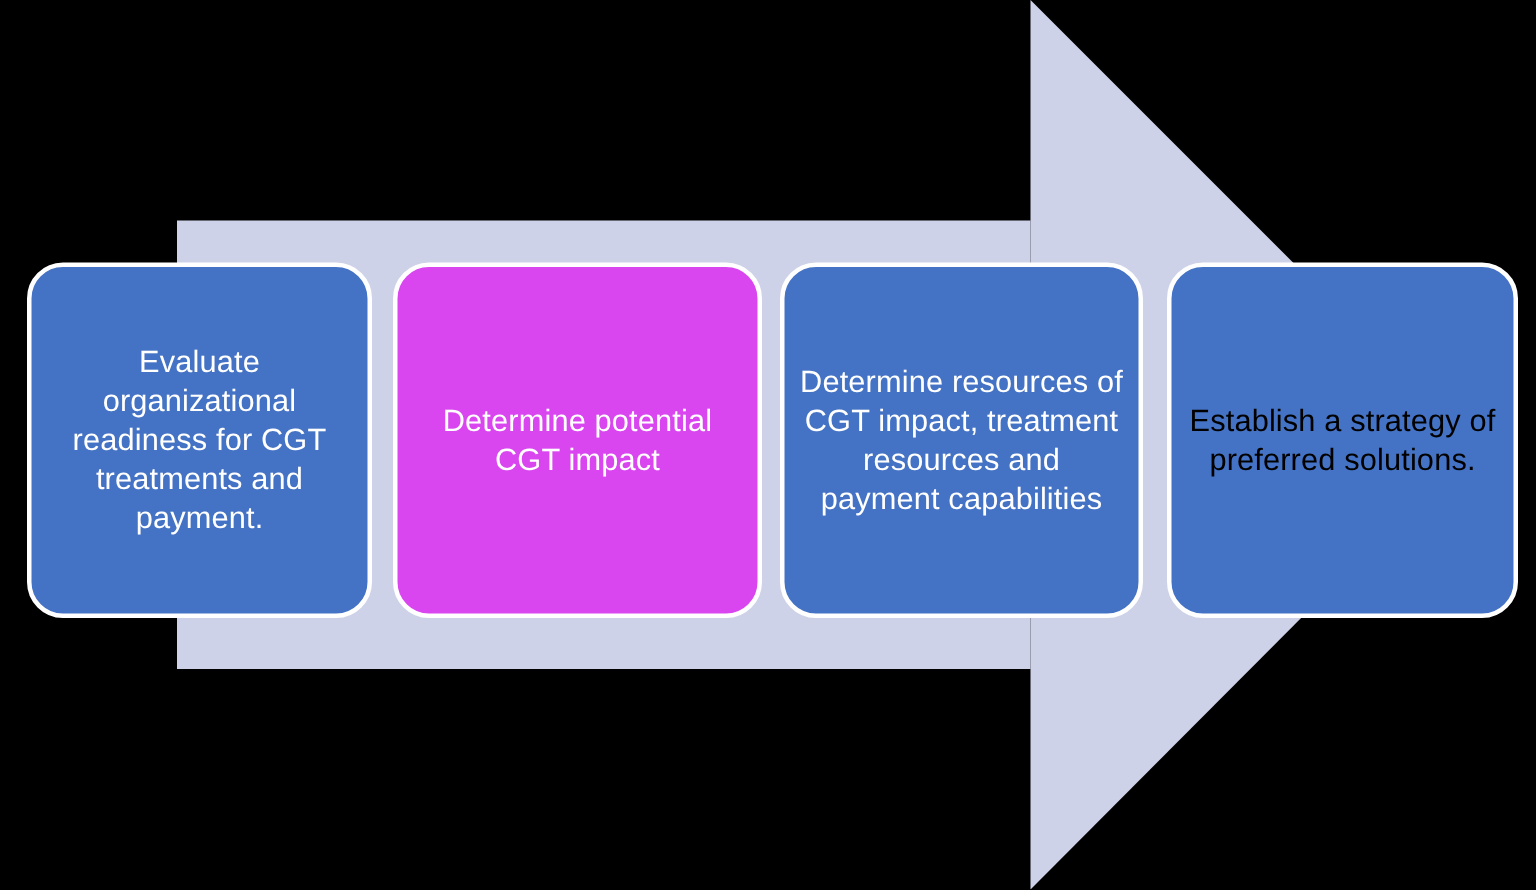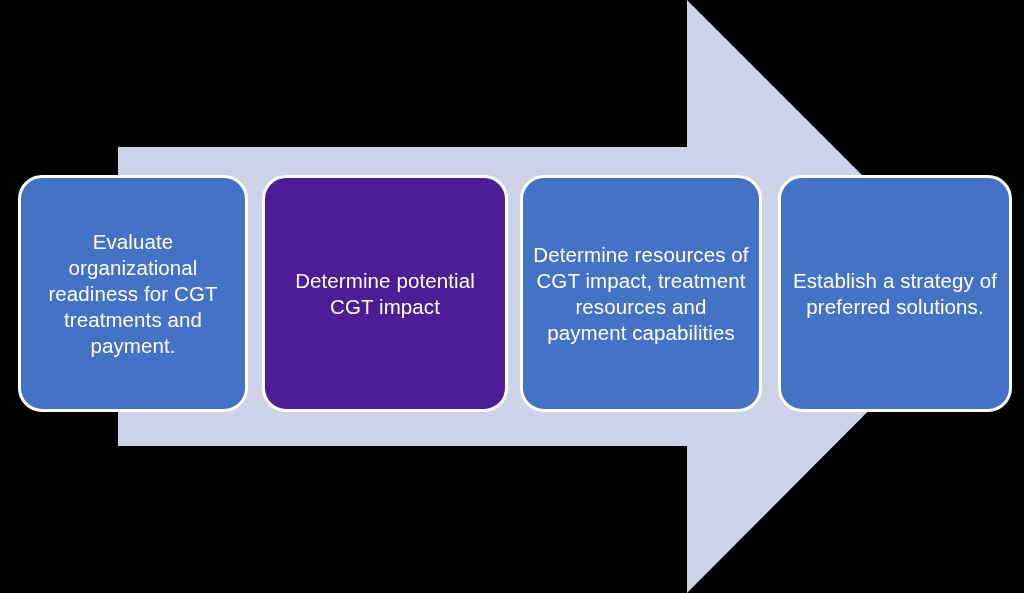--- a/index.html
+++ b/index.html
@@ -67,26 +67,26 @@
       <polygon points="687,0 983,296 687,593" fill="#ced2e8"></polygon>
     </g>
   </svg>
 
   <div id="steps">
 
     <div class="step-box" id="step-0" style="background: rgb(68, 114, 196); border-color: rgb(255, 255, 255);">
       <span class="step-label" style="color: rgb(255, 255, 255);">Evaluate organizational readiness for CGT treatments and payment.</span>
     </div>
 
-    <div class="step-box" id="step-1" style="background: #4c1d95; border-color: rgb(255, 255, 255); align-items: center;">
+    <div class="step-box" id="step-1" style="background: #d946ef; border-color: rgb(255, 255, 255); align-items: center;">
       <span class="step-label" style="color: rgb(255, 255, 255);">Determine potential CGT impact</span>
     </div>
 
     <div class="step-box" id="step-2" style="background: rgb(68, 114, 196); border-color: rgb(255, 255, 255);">
       <span class="step-label" style="color: rgb(255, 255, 255);">Determine resources of CGT impact, treatment resources and payment capabilities</span>
     </div>
 
     <div class="step-box" id="step-3" style="background: rgb(68, 114, 196); border-color: rgb(255, 255, 255);">
-      <span class="step-label" style="color: #ffffff;">Establish a strategy of preferred solutions.</span>
+      <span class="step-label" style="color: #000000;">Establish a strategy of preferred solutions.</span>
     </div>
 
   </div>
 </div>
 
 </body></html>

